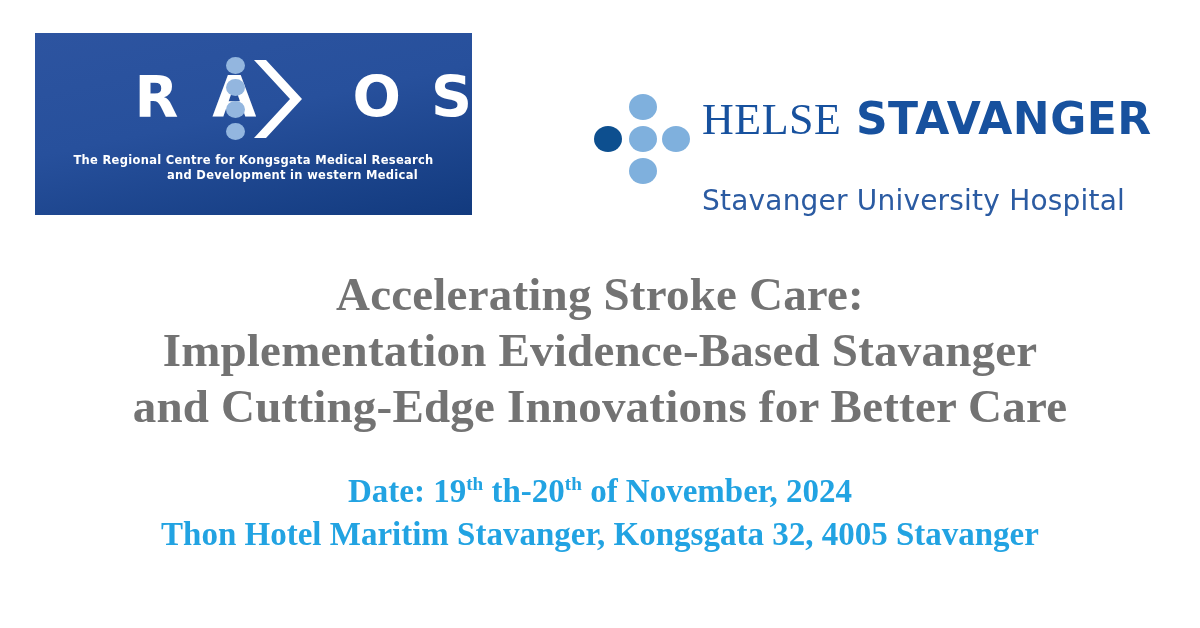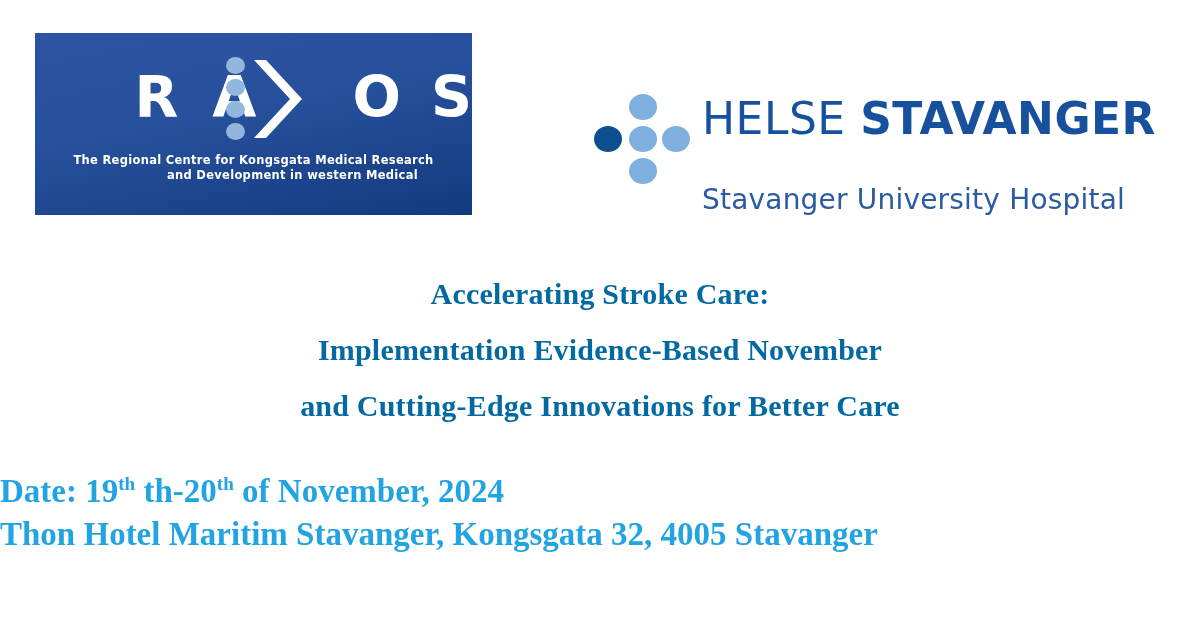--- a/index.html
+++ b/index.html
@@ -145,55 +145,56 @@
     width: 470px;
   }
   .helse-line1 {
     font-family: "DejaVu Sans", sans-serif;
     font-size: 44px;
     line-height: 52px;
     color: #17519e;
     letter-spacing: 0.5px;
     white-space: nowrap;
   }
-  .helse-line1 .thin { font-weight: 400; }
+  .helse-line1 .thin { font-weight: 400; font-family: Liberation Serif, serif; }
   .helse-line1 .bold { font-weight: bold; margin-top: 44px; }
   .helse-line2 {
     font-family: "DejaVu Sans", sans-serif;
     font-weight: 400;
     font-size: 28px;
     line-height: 36px;
     color: #2b5ba2;
     letter-spacing: 0.2px;
     white-space: nowrap;
     margin-top: 37px;
   }
 
   
   .conference-title {
     position: absolute;
     left: 0;
     top: 266px;
     width: 1200px;
     text-align: center;
-    color: #0369a1;
+    color: #737373;
     font-family: "Liberation Serif", serif;
     font-weight: bold;
-    font-size: 30px;
+    font-size: 47px;
     line-height: 56px;
     letter-spacing: 0.2px;
   }
   .conference-title .tline { display: block; white-space: nowrap; }
 
   
   .event-details {
     position: absolute;
     left: 0;
     top: 470px;
     width: 1200px;
+    text-align: center;
     color: #22a3e2;
     font-family: "Liberation Serif", serif;
     font-weight: bold;
   }
   .detail-date {
     display: block;
     font-size: 33px;
     line-height: 43px;
     white-space: nowrap;
   }
@@ -256,20 +257,20 @@
         <span class="bold">STAVANGER</span>
       </div>
       <div class="helse-line2">Stavanger University Hospital</div>
     </div>
   </div>
 
 </div>
 
 <div class="conference-title">
   <span class="tline">Accelerating Stroke Care:</span>
-  <span class="tline">Implementation Evidence-Based November</span>
+  <span class="tline">Implementation Evidence-Based Stavanger</span>
   <span class="tline">and Cutting-Edge Innovations for Better Care</span>
 </div>
 
 <div class="event-details">
   <span class="detail-date"><span>Date: 19</span><sup>th</sup><span> th-20</span><sup>th</sup><span> of November, 2024</span></span>
   <span class="detail-venue">Thon Hotel Maritim Stavanger, Kongsgata 32, 4005 Stavanger</span>
 </div>
 
 </body></html>

